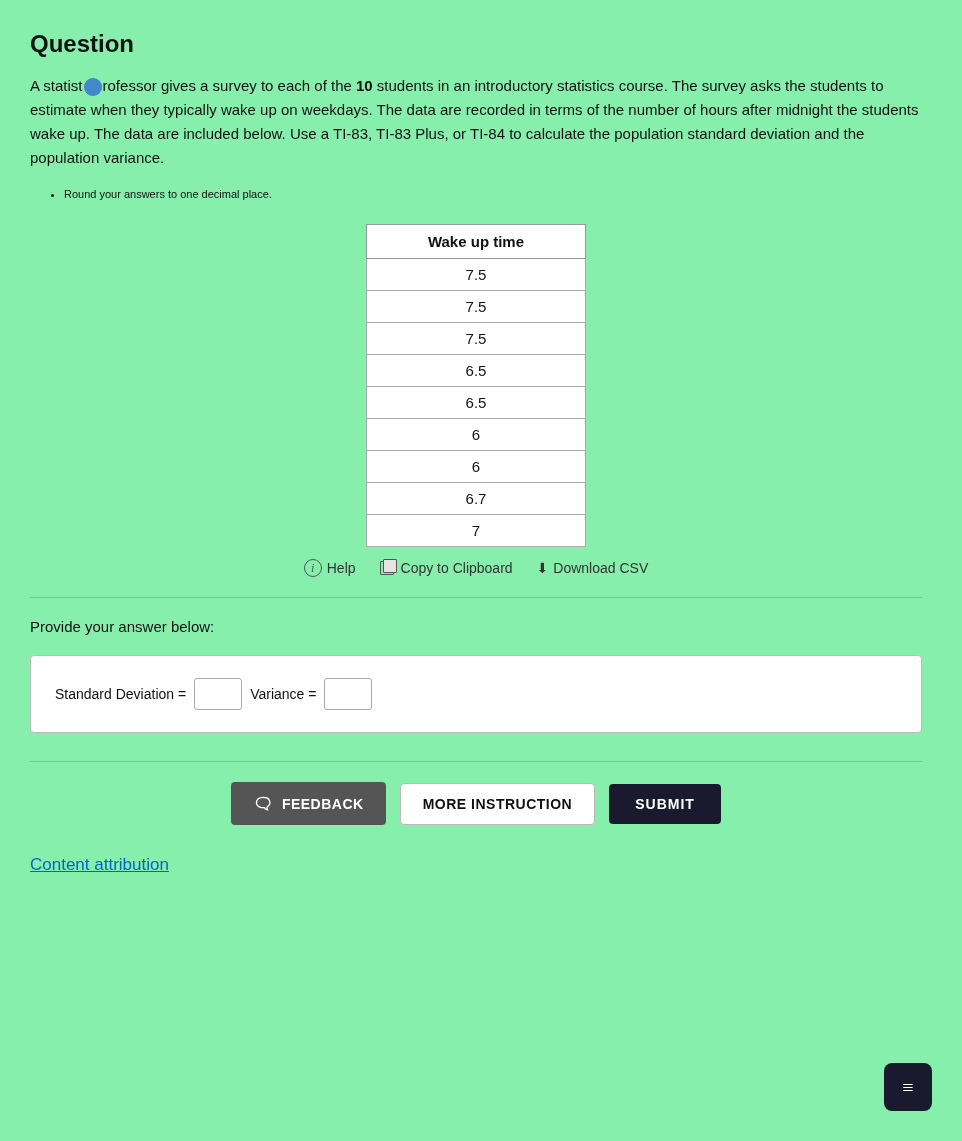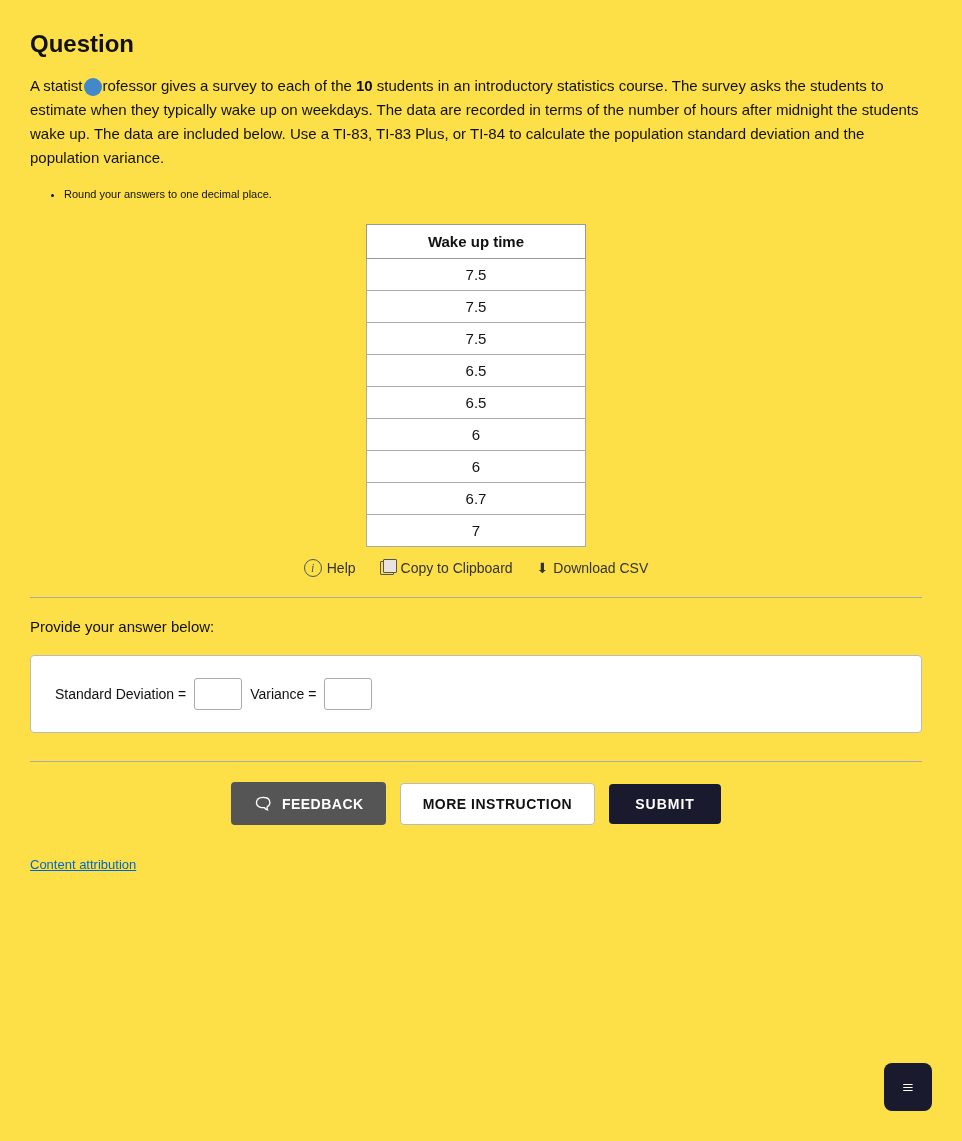--- a/index.html
+++ b/index.html
@@ -4,21 +4,21 @@
   <style>
     * { box-sizing: border-box; margin: 0; padding: 0; }
     body {
       font-family: Georgia, 'Times New Roman', serif;
       background-color: #d8d0d0;
       min-height: 1141px;
       width: 962px;
       overflow-x: hidden;
     }
     .page-container {
-      background-color: #fde047;
+      background-color: #86efac;
       width: 100%;
       min-height: 1141px;
       padding: 30px 40px 26px 30px;
     }
     .question-title {
       font-size: 24px;
       font-weight: bold;
       font-family: Arial, sans-serif;
       margin-bottom: 16px;
       color: #111;
@@ -172,21 +172,21 @@
       border-radius: 4px;
       padding: 12px 26px;
       font-family: Arial, sans-serif;
       font-size: 14px;
       font-weight: bold;
       cursor: pointer;
       letter-spacing: 1px;
     }
     .content-attribution {
       font-family: Arial, sans-serif;
-      font-size: 13px;
+      font-size: 17px;
       color: #0066cc;
       text-decoration: underline;
       cursor: pointer;
       margin-bottom: 10px;
     }
     .chat-icon {
       position: fixed;
       bottom: 30px;
       right: 30px;
       width: 48px;

